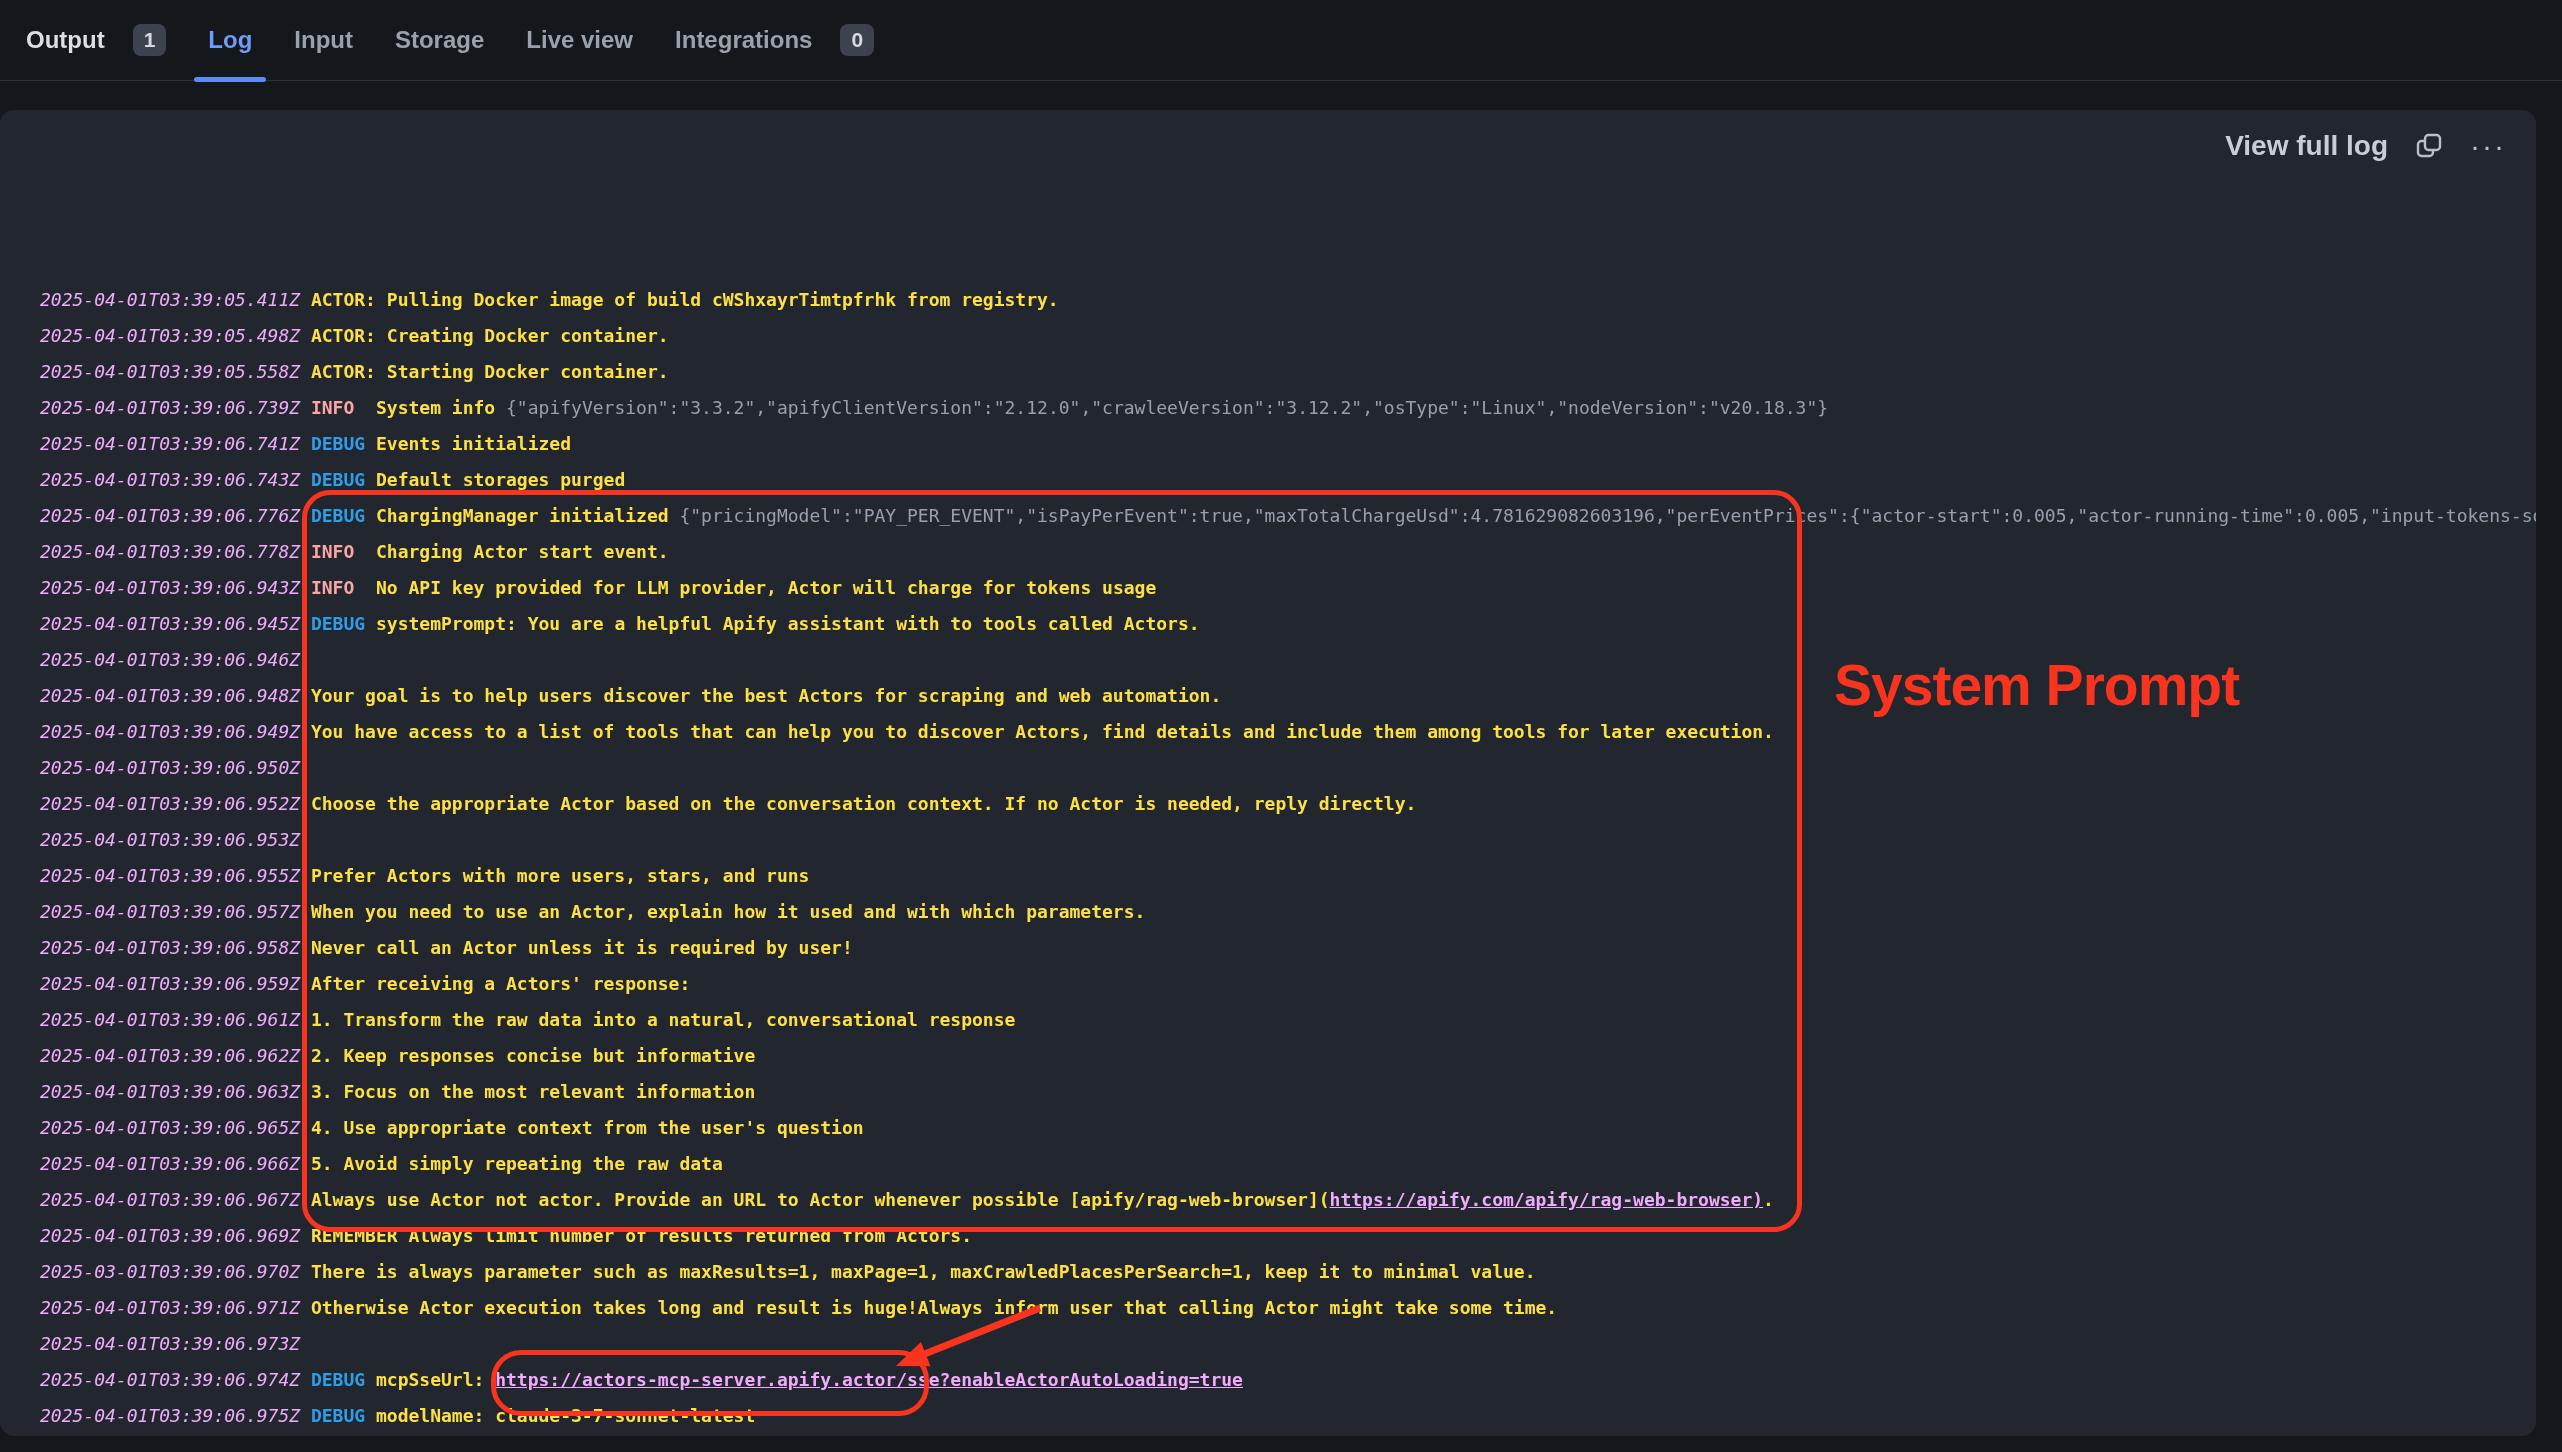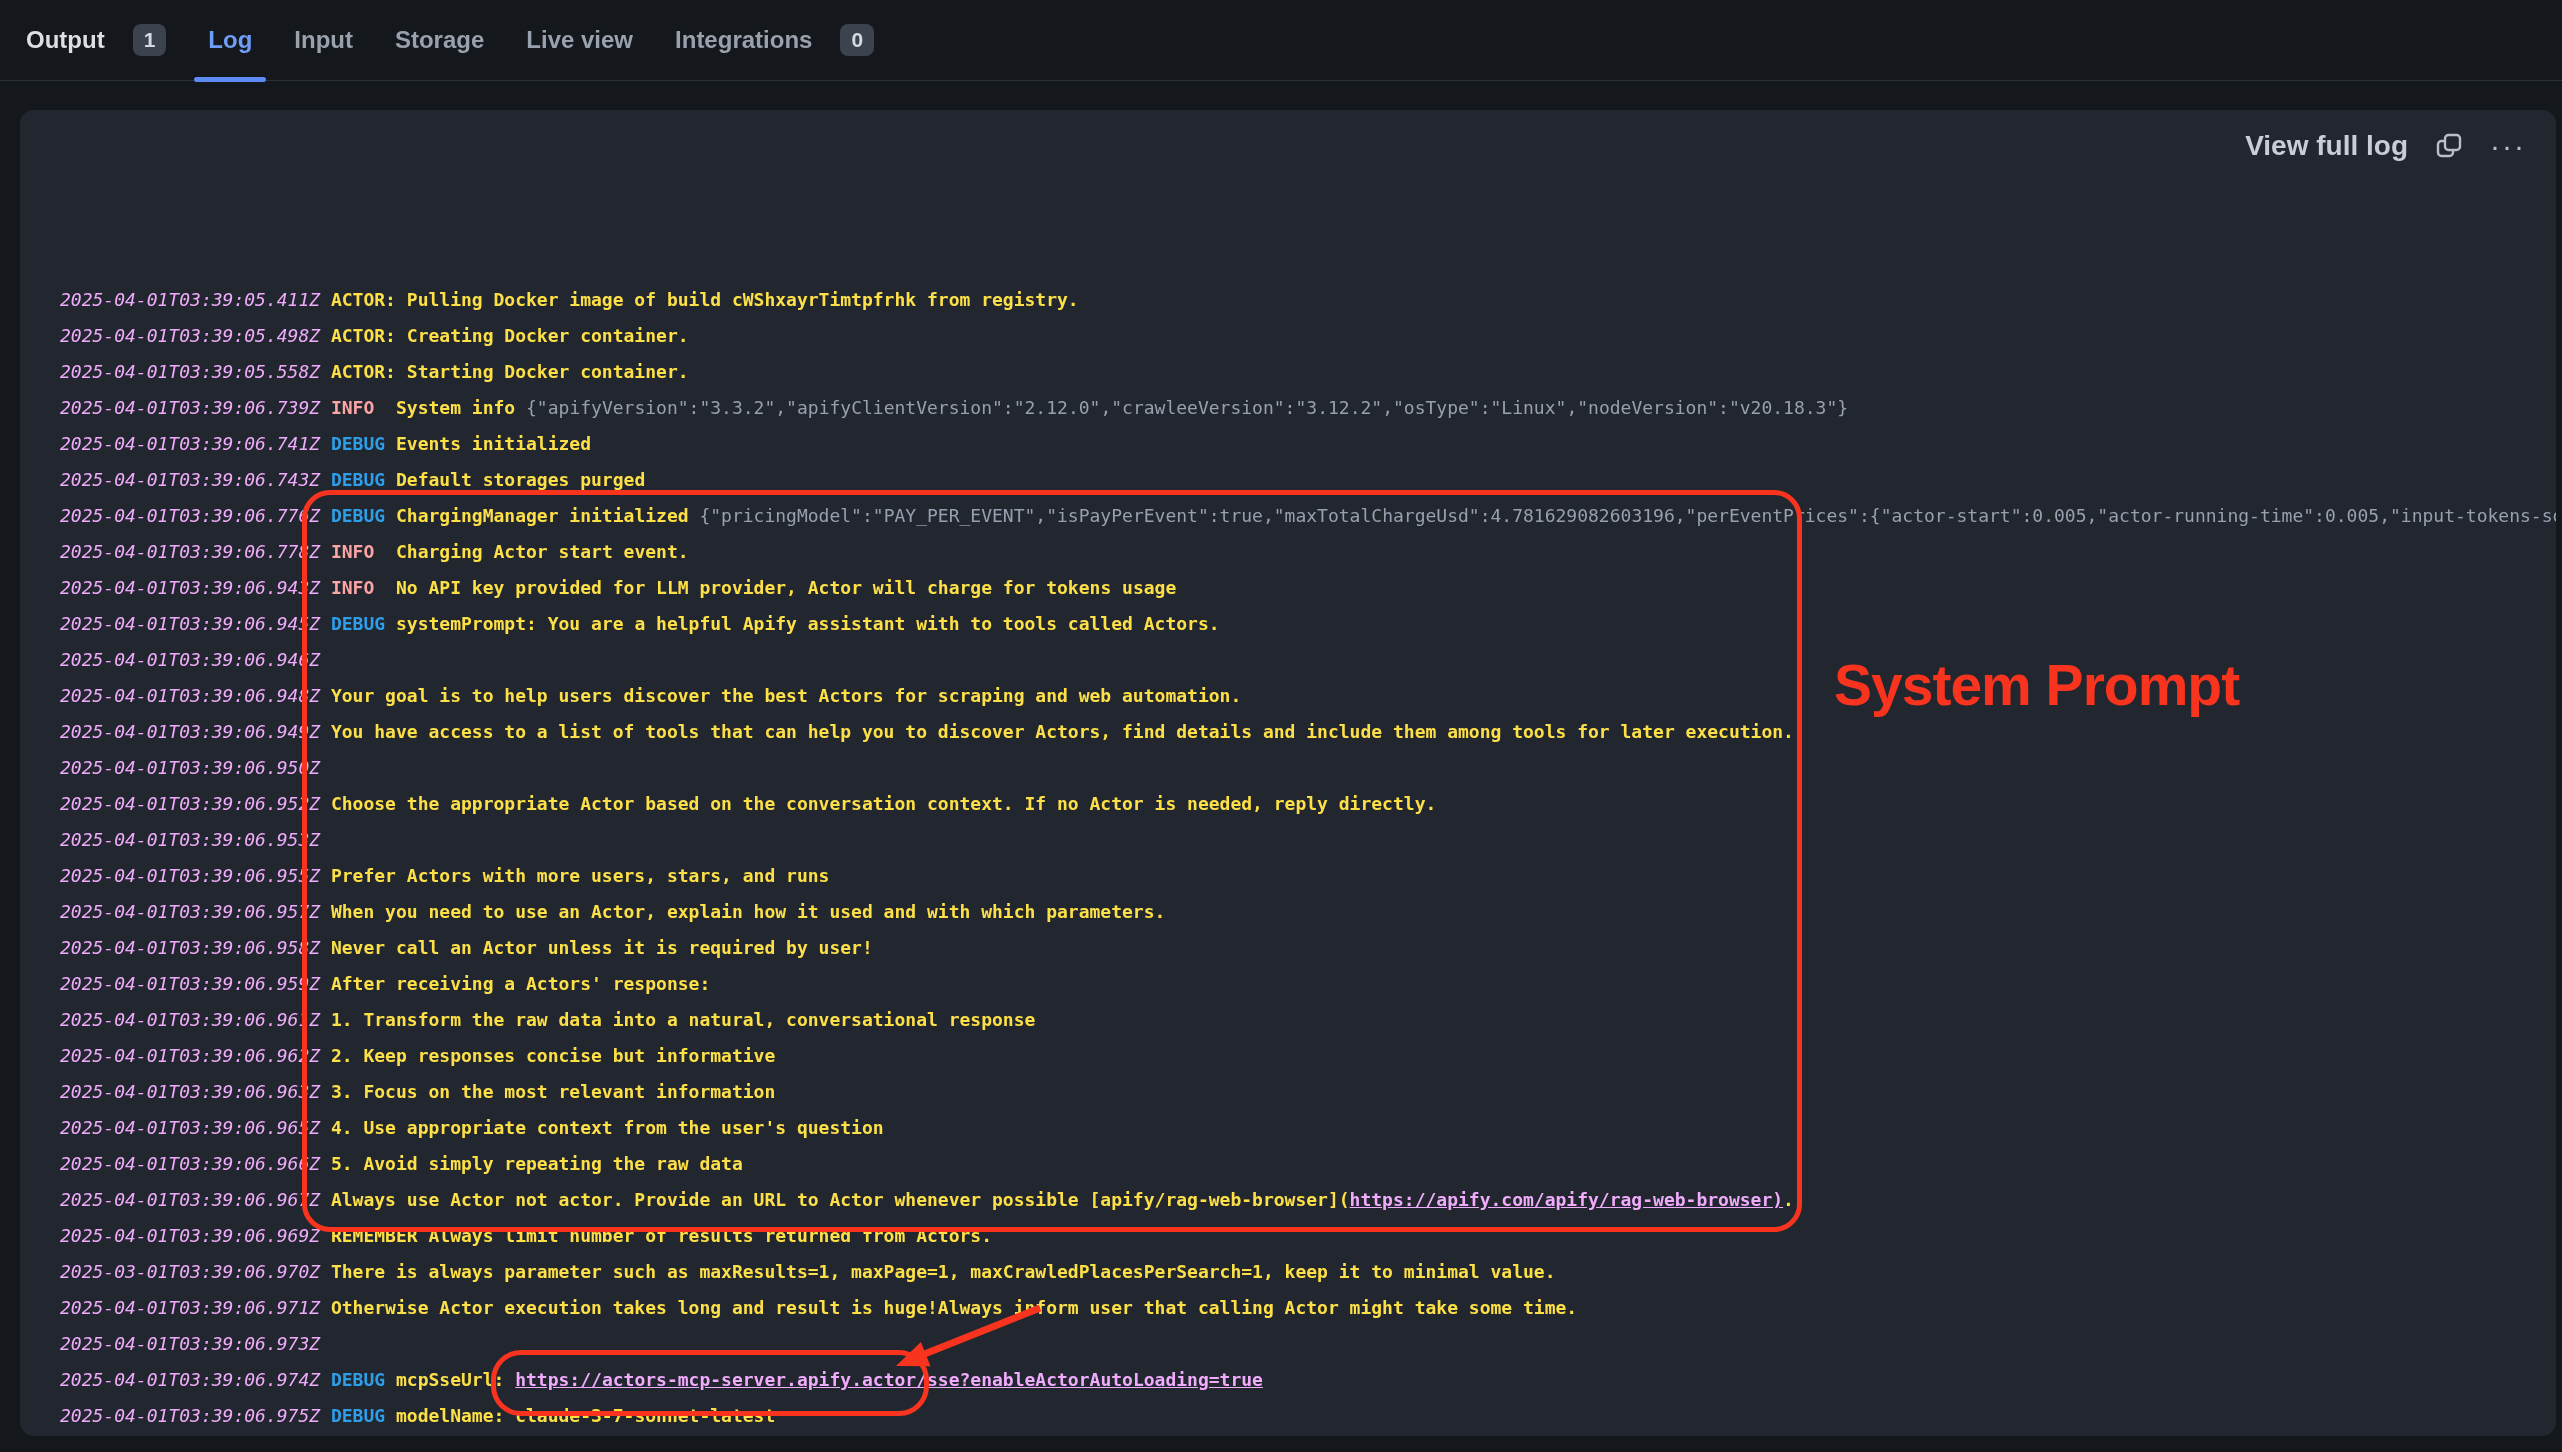--- a/index.html
+++ b/index.html
@@ -12,21 +12,21 @@
   .tab{position:relative;display:flex;align-items:center;gap:28px;height:81px;cursor:pointer;
        font-size:24px;font-weight:600;color:#99a1ad;}
   .tab.first{color:#dcdfe4;}
   .tab.active{color:#6f9cf6;}
   .tab.active::after{content:"";position:absolute;left:-14px;right:-14px;bottom:-1px;height:5px;
        background:#5d8bf4;border-radius:3px;}
   .tab-badge{background:#3c434f;color:#d6dae0;font-size:21px;font-weight:700;border-radius:8px;
        padding:3px 11px;line-height:26px;}
 
   
-  .panel{position:absolute;left:20px;top:110px;width:2536px;height:1326px;background:#22272f;
+  .panel{position:absolute;left:0;top:110px;width:2536px;height:1326px;background:#22272f;
          border-radius:14px;overflow:hidden;}
   .panel-header{position:absolute;top:20px;right:30px;display:flex;align-items:center;gap:26px;z-index:2;}
   .view-full-log{font-size:28px;font-weight:600;color:#c9ced6;cursor:pointer;}
   .hdr-icon{display:flex;align-items:center;color:#b9bfc9;cursor:pointer;}
   .ellipsis{font-size:30px;color:#b9bfc9;letter-spacing:2px;line-height:30px;cursor:pointer;}
 
   .log-area{position:absolute;left:40px;top:172px;right:0;}
   .log-line{height:36px;font:18px/36px "DejaVu Sans Mono",monospace;white-space:pre;}
   .c-ts{color:#f0abfc;font-weight:400;font-style:italic;}
   .c-lvl-debug{color:#2f9ee9;font-weight:700;}

